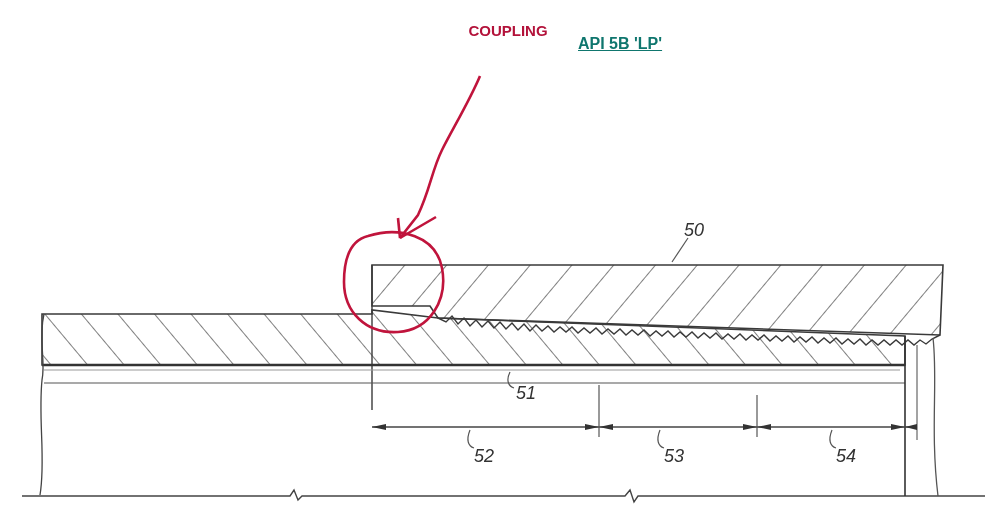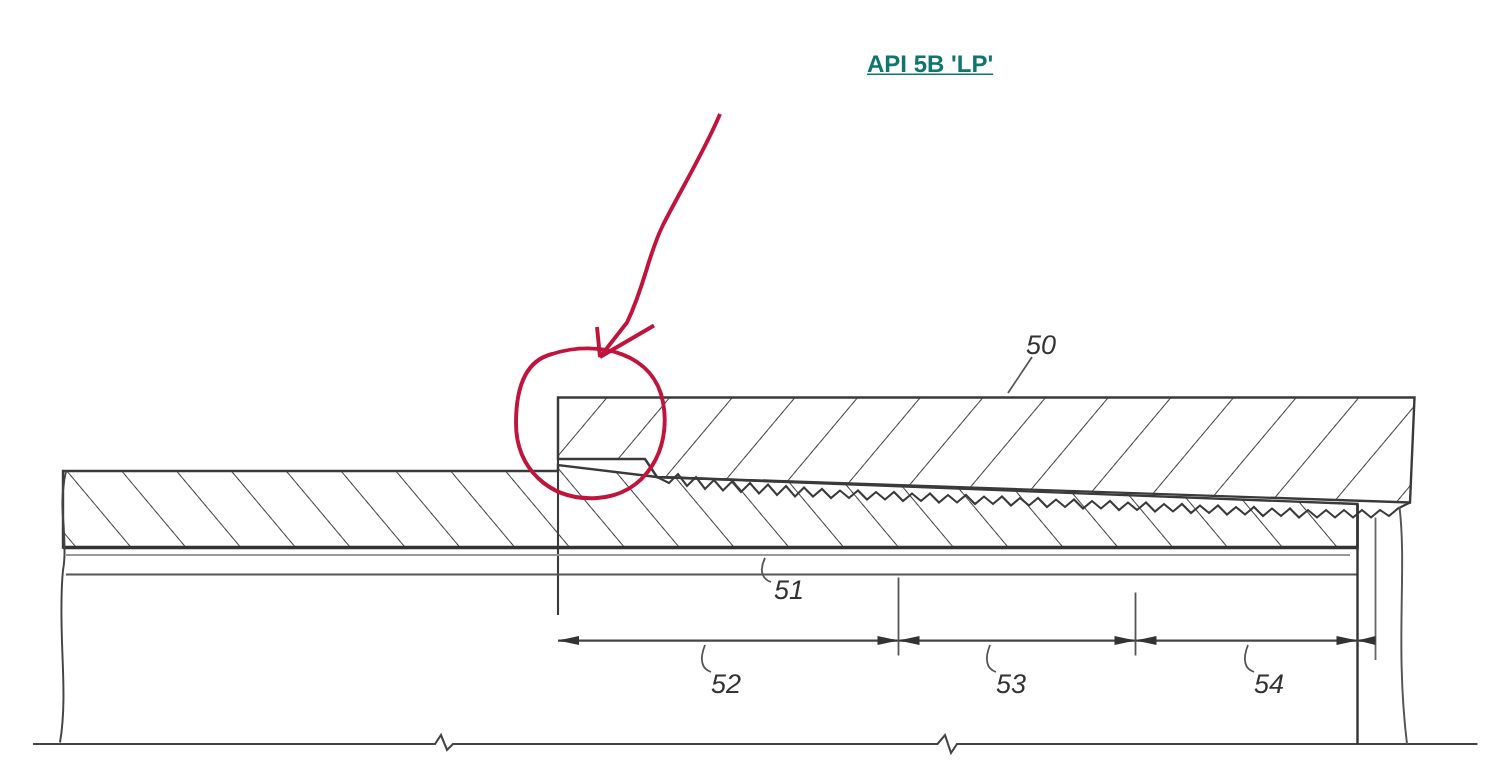--- a/index.html
+++ b/index.html
@@ -9,20 +9,21 @@
                text-align: center; line-height: 22px; font-family: "Liberation Sans", sans-serif; }
   .label-black { position: absolute; color: #0f766e; font-weight: bold; font-size: 16px;
                  font-family: "Liberation Sans", sans-serif; text-decoration: underline; }
   svg { position: absolute; left: 0; top: 0; }
   .ref { font-family: "Liberation Sans", sans-serif; font-style: italic; font-size: 18px; fill: #333; }
 </style>
 </head>
 <body>
 
 <div class="label-red" style="left:458px; top:20px; width:100px;">
+  <div>COUPLING</div>
 </div>
 <div class="label-black" style="left:578px; top:35px;">API 5B 'LP'</div>
 
 <svg width="1000" height="522" viewBox="0 0 1000 522">
   <defs>
     <pattern id="hatchL" patternUnits="userSpaceOnUse" width="28" height="28" patternTransform="rotate(-40)">
       <line x1="0" y1="0" x2="0" y2="28" stroke="#3a3a3a" stroke-width="1.3"></line>
     </pattern>
     <pattern id="hatchR" patternUnits="userSpaceOnUse" width="32" height="32" patternTransform="rotate(40)">
       <line x1="0" y1="0" x2="0" y2="32" stroke="#3a3a3a" stroke-width="1.3"></line>

